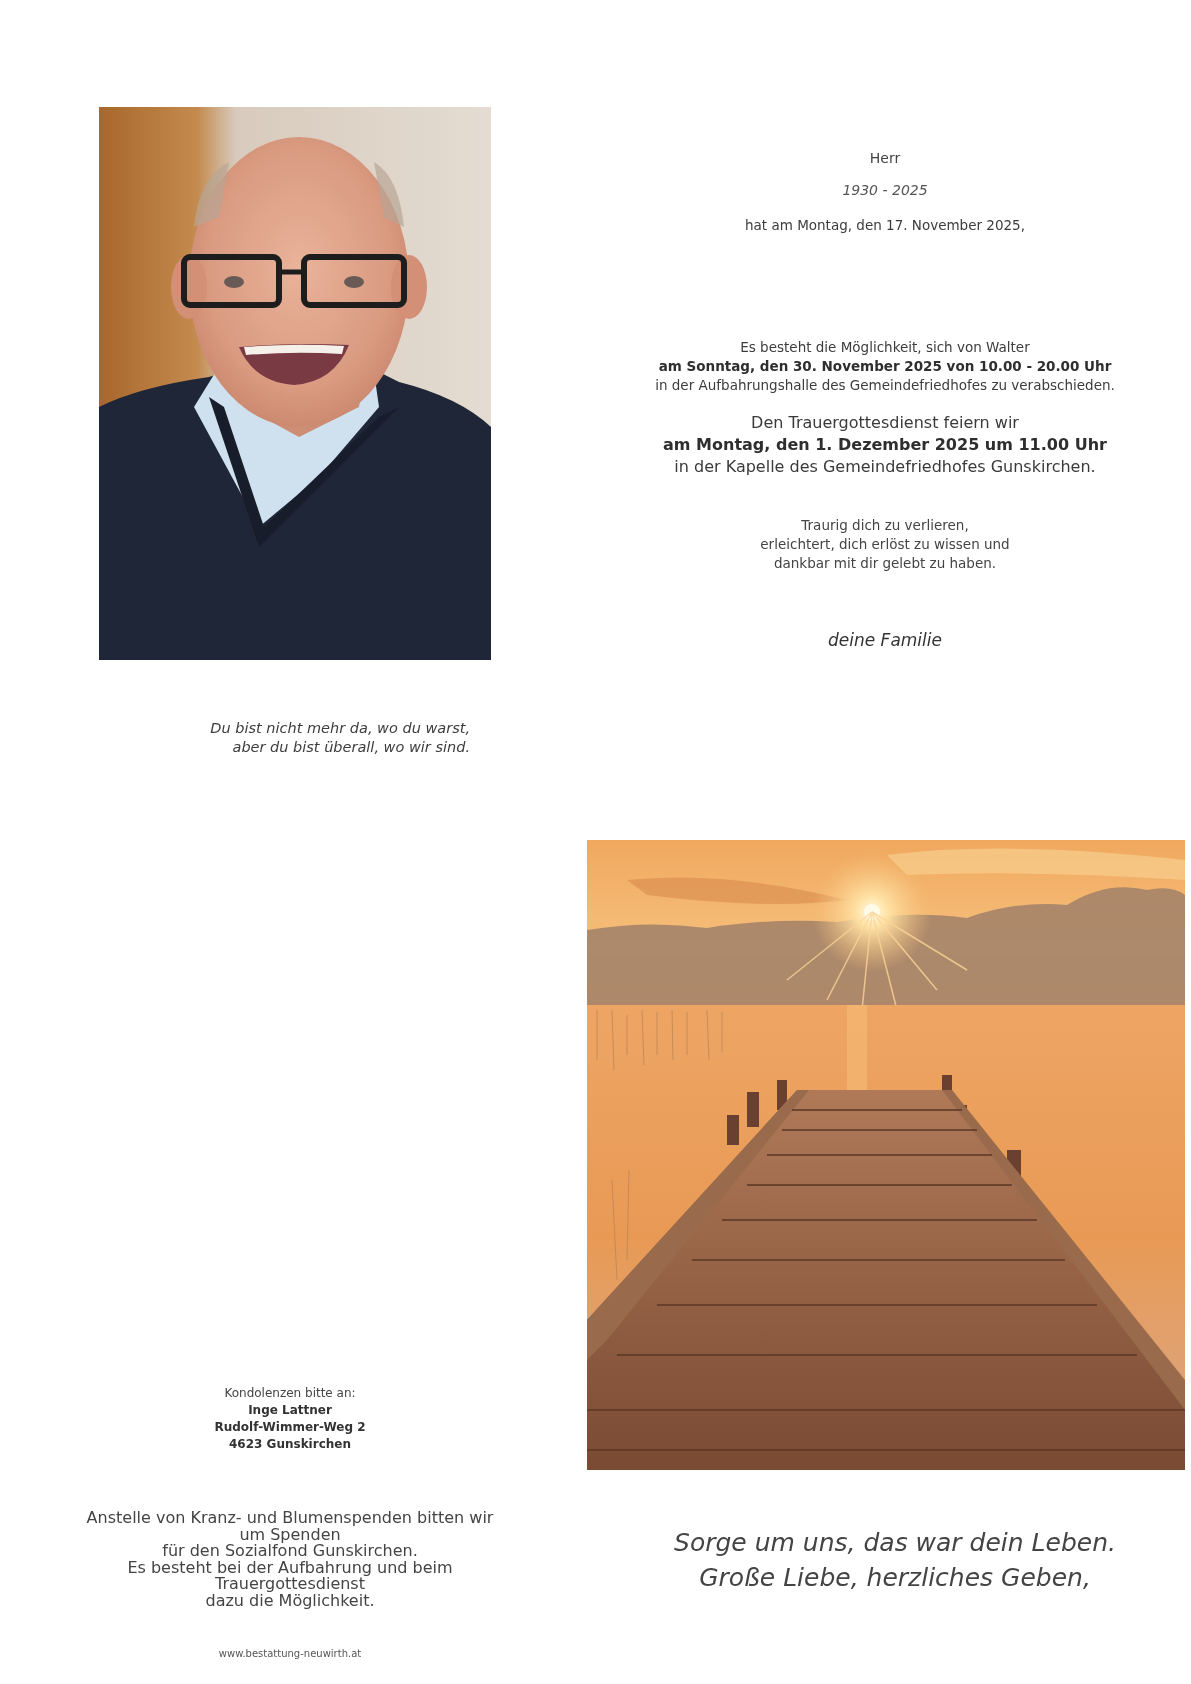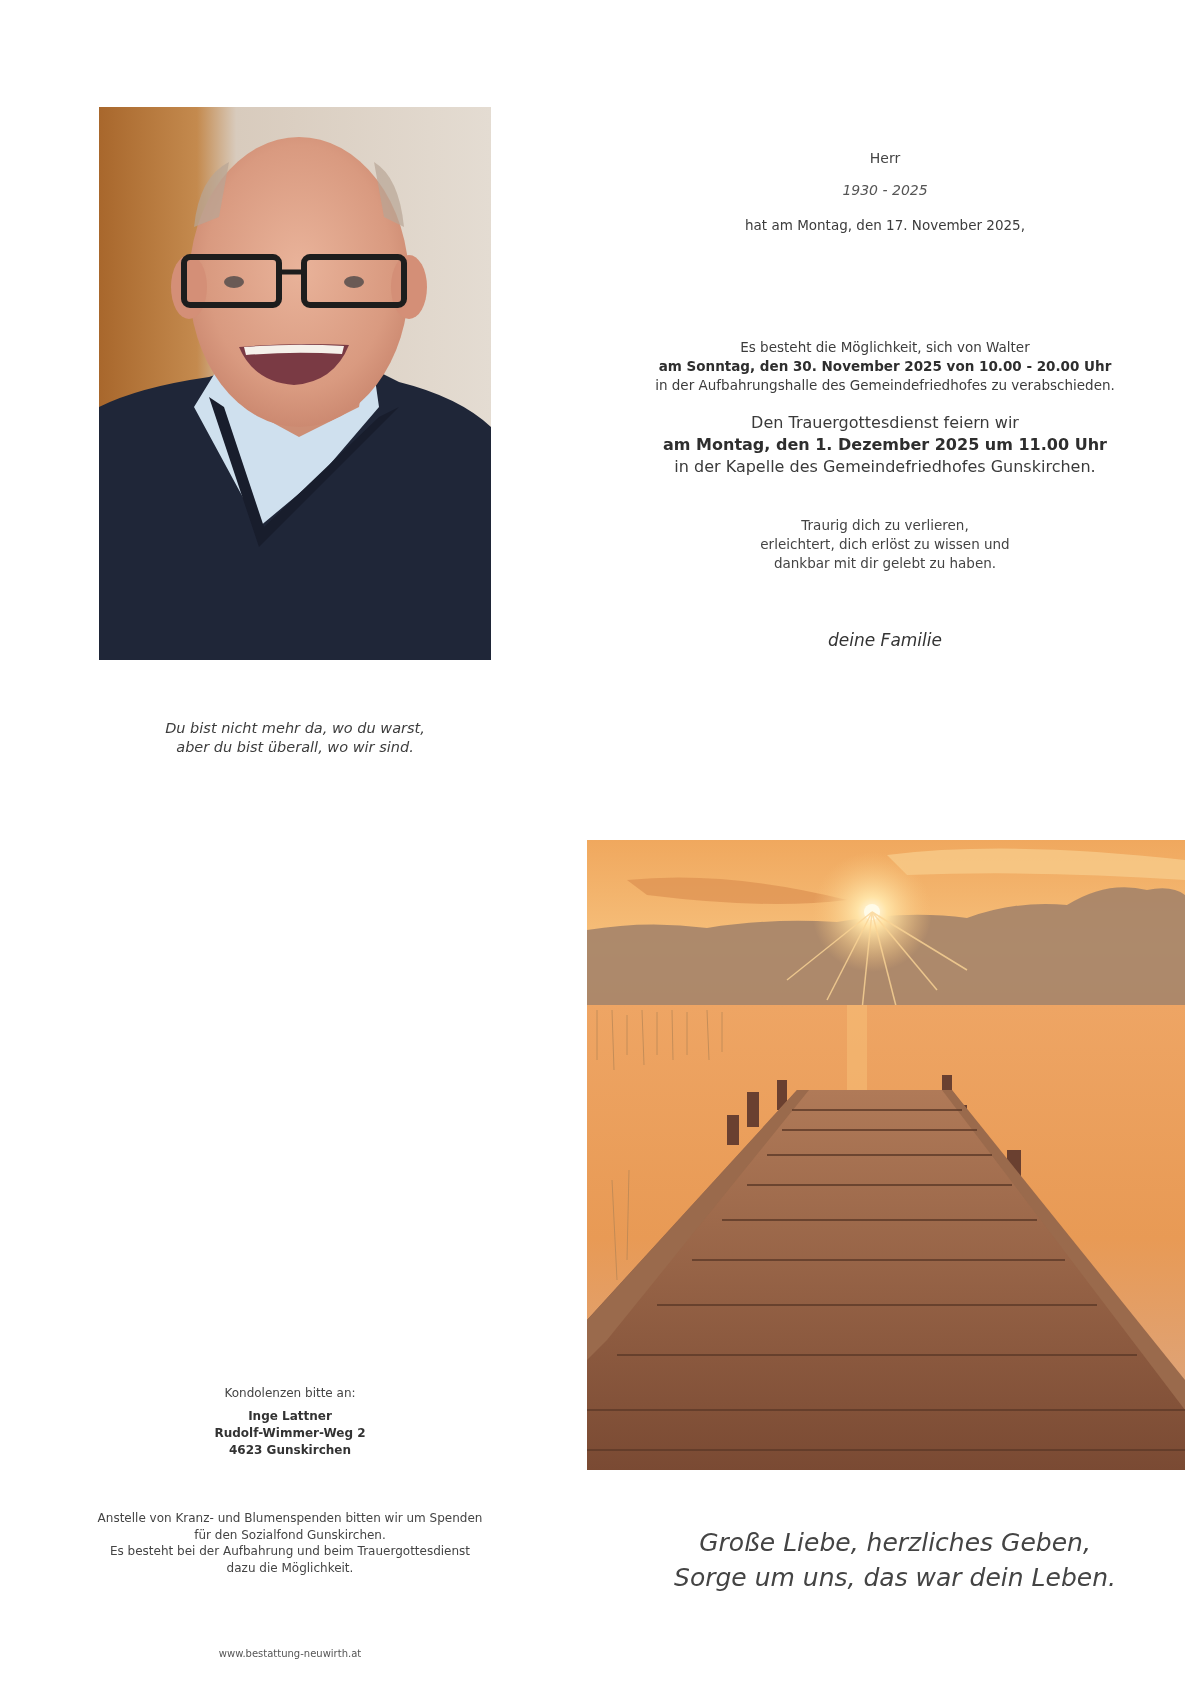--- a/index.html
+++ b/index.html
@@ -25,35 +25,35 @@
 
   #farewell-block { left: 640px; top: 338px; width: 490px; font-size: 13.5px; line-height: 19px; color: #3c3c3c; }
   #farewell-block .bold { font-weight: bold; color: #2e2e2e; }
 
   #service-block { left: 640px; top: 412px; width: 490px; font-size: 16px; line-height: 22px; color: #3a3a3a; }
   #service-block .bold { font-weight: bold; color: #2e2e2e; }
 
   #poem-block { left: 680px; top: 516px; width: 410px; font-size: 13.5px; line-height: 19px; color: #444; }
   #signoff { left: 680px; top: 630px; width: 410px; font-size: 17px; font-style: italic; color: #333; }
 
-  #left-quote { left: 120px; top: 719px; width: 350px; font-size: 14.5px; line-height: 19px; font-style: italic; color: #3d3d3d; }
+  #left-quote { left: 120px; top: 719px; width: 350px; font-size: 14.5px; line-height: 19px; font-style: italic; color: #3d3d3d; text-align: right; }
 
   
   #sunset {
     left: 587px; top: 840px; width: 598px; height: 630px; overflow: hidden; background: #e59a52;
   }
   #sunset svg { width: 100%; height: 100%; display: block; }
 
   #bottom-quote { left: 630px; top: 1525px; width: 530px; font-size: 25px; line-height: 35px; font-style: italic; color: #444; }
 
   #condolences { left: 160px; top: 1385px; width: 260px; font-size: 12px; line-height: 17px; color: #444; }
-  #condolences .label { margin-bottom: 6px; }
+  #condolences .label { }
   #condolences .bold { font-weight: bold; color: #333; }
 
-  #donations { left: 75px; top: 1510px; width: 430px; font-size: 12px; line-height: 16.5px; color: #444; }
+  #donations { left: 75px; top: 1510px; width: 430px; font-size: 16px; line-height: 16.5px; color: #444; }
   #website { left: 190px; top: 1612px; width: 200px; font-size: 10px; color: #555; margin-top: 36px; }
 </style>
 </head>
 <body>
 
 <div id="portrait" class="abs" title="Portrait of an elderly smiling man with glasses, wearing a dark navy V-neck sweater over a light blue checked shirt">
   <svg viewBox="0 0 392 553" preserveAspectRatio="none">
     <defs>
       <linearGradient id="bgR" x1="0" x2="1" y1="0" y2="0">
         <stop offset="0" stop-color="#a8672c"></stop>
@@ -207,22 +207,22 @@
       <line x1="105" y1="420" x2="478" y2="420"></line>
       <line x1="70" y1="465" x2="510" y2="465"></line>
       <line x1="30" y1="515" x2="550" y2="515"></line>
       <line x1="0" y1="570" x2="598" y2="570"></line>
       <line x1="0" y1="610" x2="598" y2="610"></line>
     </g>
   </svg>
 </div>
 
 <div id="bottom-quote" class="abs center">
+  <div>Sorge um uns, das war dein Leben.</div>
   <div>Große Liebe, herzliches Geben,</div>
-  <div>Sorge um uns, das war dein Leben.</div>
 </div>
 
 <div id="condolences" class="abs center">
   <div class="label">Kondolenzen bitte an:</div>
   <div class="bold">Inge Lattner</div>
   <div class="bold">Rudolf-Wimmer-Weg 2</div>
   <div class="bold">4623 Gunskirchen</div>
 </div>
 
 <div id="donations" class="abs center">

